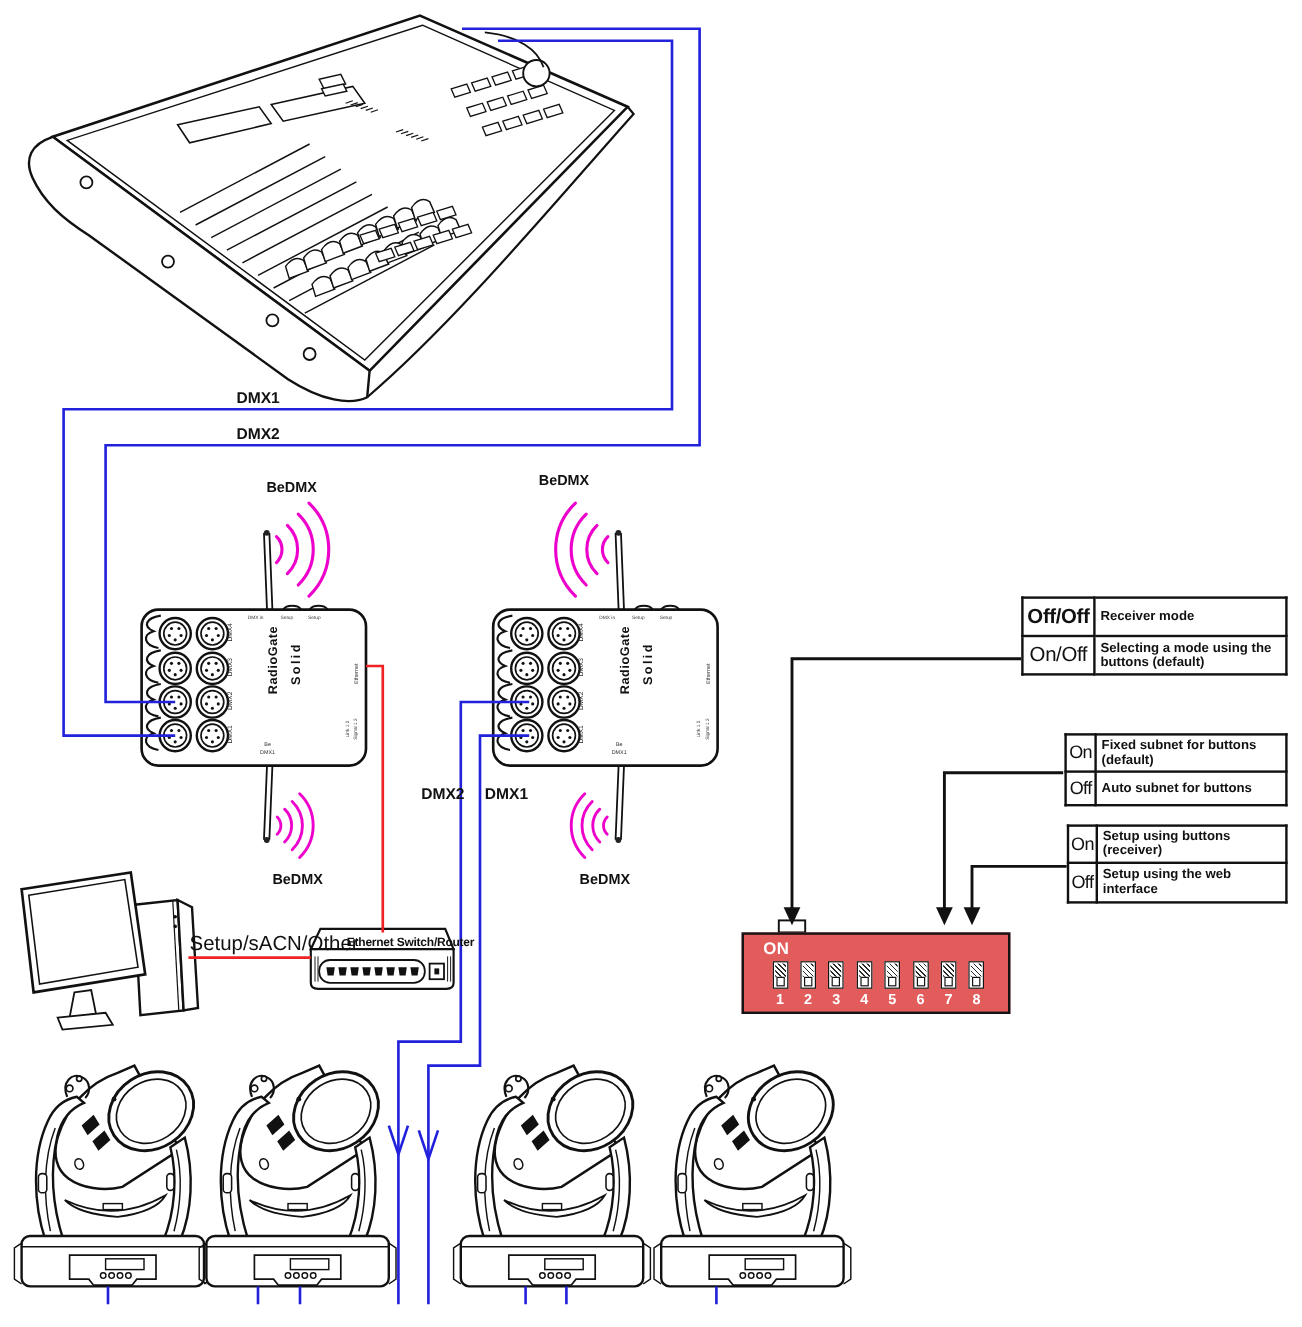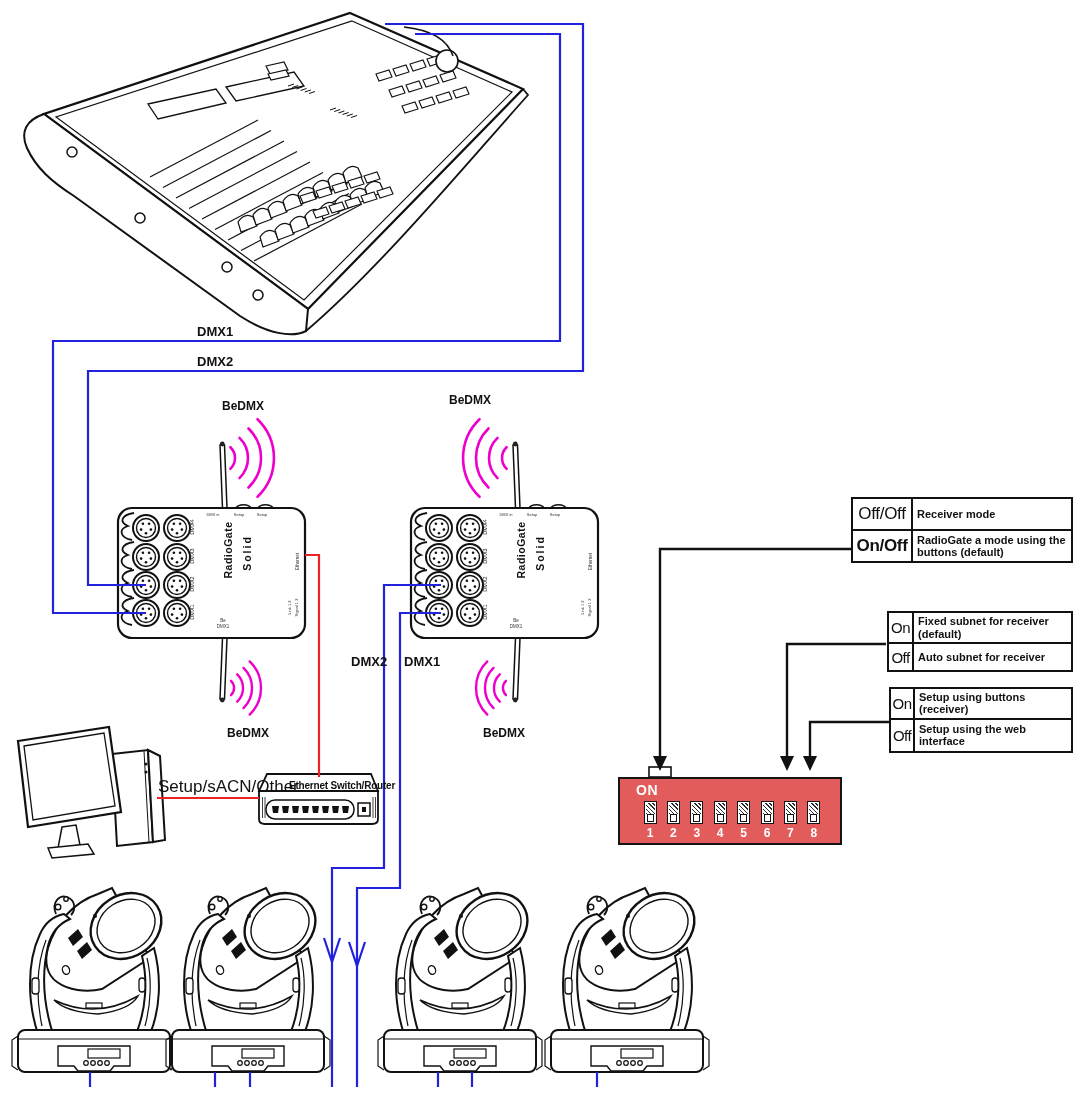--- a/index.html
+++ b/index.html
@@ -333,39 +333,39 @@
 <div class="dtext tiny t4" style="left:547px;top:512px;width:16px;">Setup</div>
 <div class="dtext rot tiny" style="left:572px;top:559px;width:36px;">Ethernet</div>
 <div class="dtext rot tiny t4" style="left:567px;top:605px;width:30px;">Link 1 2</div>
 <div class="dtext rot tiny t4" style="left:572px;top:605px;width:34px;">Signal 1 2</div>
 <div class="dtext tiny" style="left:509px;top:618px;width:14px;">Be</div>
 <div class="dtext tiny" style="left:507px;top:624px;width:18px;">DMX1</div>
 
 <table class="tbl" style="left:851px;top:497px;width:222px;">
   <tbody>
         <tr>
-    <td class="k" style="width:56px;height:30px;">Off/Off</td>
+    <td class="k" style="width:56px;height:30px;font-weight:bold;">Off/Off</td>
     <td class="d">Receiver mode</td>
   </tr>
   <tr>
-    <td class="k" style="height:30px;font-weight:bold;">On/Off</td>
-    <td class="d">RadioGate a mode using the buttons (default)</td>
+    <td class="k" style="height:30px;">On/Off</td>
+    <td class="d">Selecting a mode using the buttons (default)</td>
   </tr>
 </tbody>
     </table>
 
 <table class="tbl" style="left:887px;top:611px;width:186px;">
   <tbody>
         <tr>
     <td class="k2" style="width:23px;height:29px;">On</td>
-    <td class="d">Fixed subnet for receiver (default)</td>
+    <td class="d">Fixed subnet for buttons (default)</td>
   </tr>
   <tr>
     <td class="k2" style="height:26px;">Off</td>
-    <td class="d">Auto subnet for receiver</td>
+    <td class="d">Auto subnet for buttons</td>
   </tr>
 </tbody>
     </table>
 
 <table class="tbl" style="left:889px;top:687px;width:184px;">
   <tbody>
         <tr>
     <td class="k2" style="width:22px;height:27px;">On</td>
     <td class="d">Setup using buttons (receiver)</td>
   </tr>

